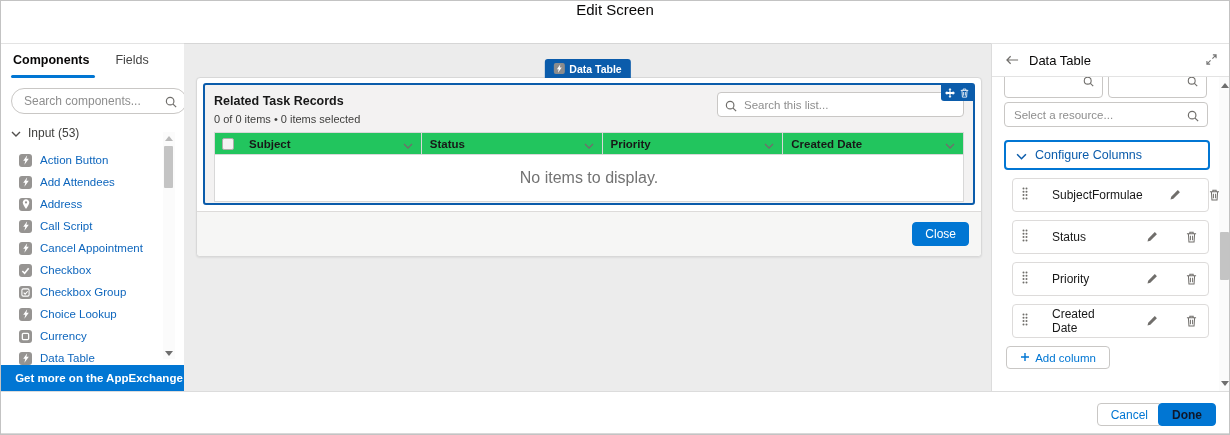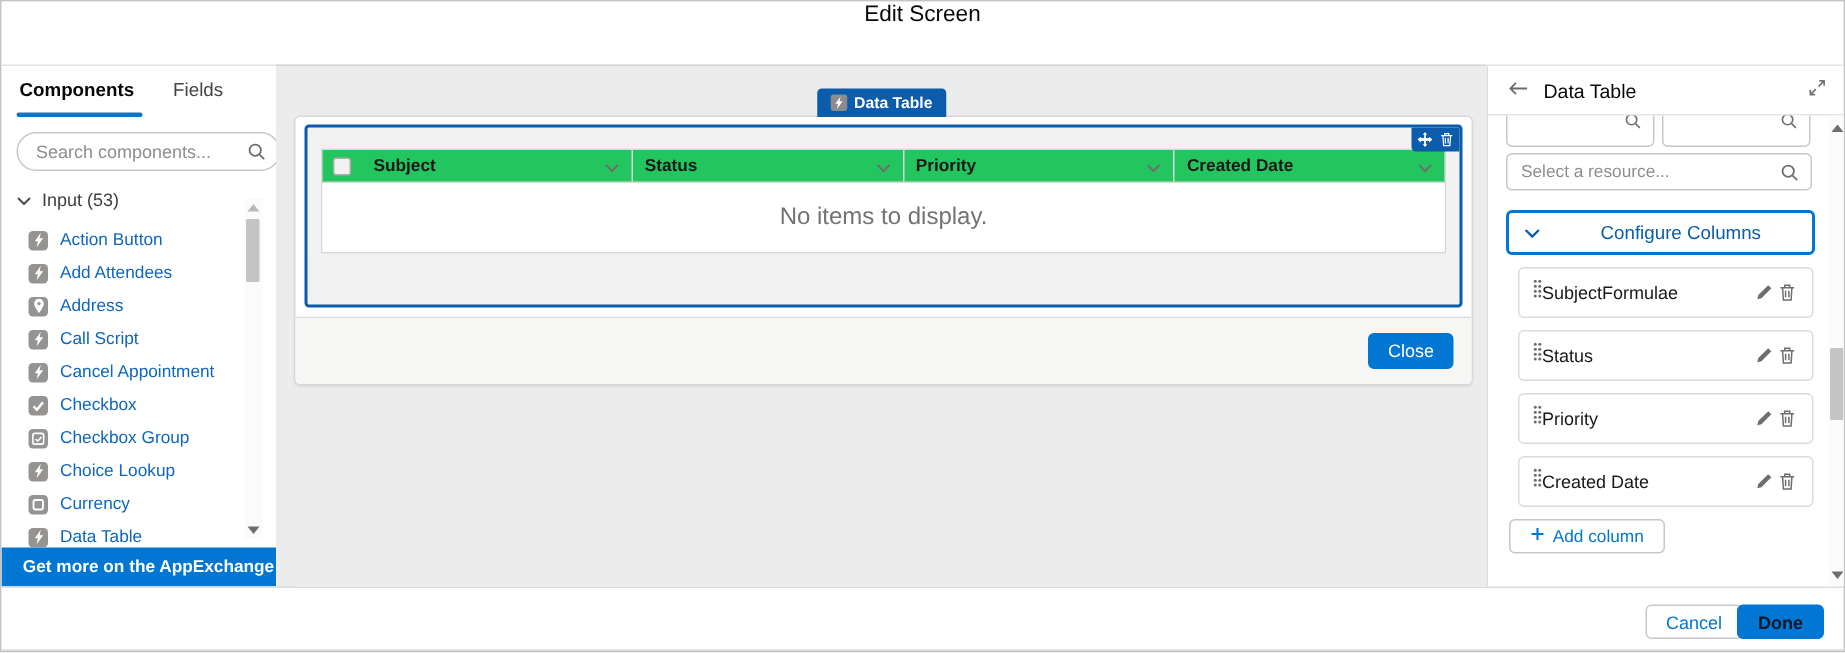--- a/index.html
+++ b/index.html
@@ -66,22 +66,22 @@
   .rp-content { position:absolute; top:33px; left:0; right:12px; bottom:0; overflow:hidden; padding:0 0 0 12px; }
   .cut-inputs { display:flex; gap:5px; margin-top:-11px; }
   .cut-input { position:relative; width:99px; height:32px; border:1px solid #c9c7c5; border-radius:4px; background:#fff; }
   .cut-input .sicon { position:absolute; right:8px; bottom:6px; }
   .rp-label { font-size:11.5px; color:#3e3e3c; margin-top:12px; }
   .rp-resource { position:relative; margin-top:4px; width:204px; }
   .rp-resource input { width:100%; height:25px; border:1px solid #c9c7c5; border-radius:4px; padding:0 28px 0 9px; font-size:11.5px; color:#3e3e3c; outline:none; }
   .rp-resource input::placeholder { color:#8e8e8e; }
   .rp-resource .sicon { position:absolute; right:9px; top:6px; }
   .cfg-box { margin-top:13px; width:206px; height:30px; border:2px solid #0176d3; border-radius:4px; display:flex; align-items:center; gap:8px; padding:0 10px; color:#0b5cab; cursor:pointer; }
-  .cfg-box .cfg-label { font-size:12.5px; color:#0b5cab;margin-left:32px; }
-  .col-card { margin:8px 0 0 8px; width:197px; height:34px; border:1px solid #dddbda; border-radius:4px; background:#fff; display:flex; align-items:center; padding:0 9px; gap:0; }
+  .cfg-box .cfg-label { font-size:12.5px; color:#0b5cab; }
+  .col-card { margin:8px 0 0 8px; width:197px; height:34px; border:1px solid #dddbda; border-radius:4px; background:#fff; display:flex; align-items:center; padding:0 9px; gap:24px; }
   .col-card .col-label { font-size:12px; color:#181818; flex:1; }
   .icon-btn { background:none; border:none; cursor:pointer; display:flex; align-items:center; padding:2px; }
   .add-col { margin-top:8px; height:23px; width:104px; border:1px solid #c9c7c5; border-radius:4px; background:#fff; color:#0176d3; font-size:11.5px; display:flex; align-items:center; justify-content:center; gap:5px; cursor:pointer; }
   .rscroll { position:absolute; top:33px; right:0; width:12px; bottom:0; background:#fbfbfb; }
 
   
   .footerbar { position:absolute; top:390px; left:0; width:100%; height:42px; background:#fff; border-top:1px solid #dcdcdc; }
   .btn-cancel { position:absolute; right:67px; top:11px; height:23px; padding:0 13px; background:#fff; border:1px solid #c9c7c5; border-radius:4px; color:#0176d3; font-size:12px; cursor:pointer; }
   .btn-done { position:absolute; right:13px; top:11px; height:23px; padding:0 13px; background:#0176d3; border:1px solid #0176d3; border-radius:4px; color:#0f172a; font-size:12px; font-weight:bold; cursor:pointer; }
   .strip { position:absolute; top:432px; left:0; width:100%; height:3px; background:#f0f0f0; border-top:1px solid #d8d8d8; }
@@ -234,20 +234,35 @@
                 <path d="M6 0l1.8 2.2H6.7v2.6h2.6V3.7L12 6 9.3 8.3V7.2H6.7v2.6h1.1L6 12 4.2 9.8h1.1V7.2H2.7v1.1L0 6l2.7-2.3v1.1h2.6V2.2H4.2z" fill="#fff"></path>
               </svg>
           </span>
           <span class="icon-btn" style="padding:0">
             <svg width="9" height="10" viewBox="0 0 12 13">
                 <path d="M1 3h10M4.2 3V1.2h3.6V3M2.6 3l.6 9h5.6l.6-9M4.8 5.2v4.8M7.2 5.2v4.8" stroke="#fff" stroke-width="1.1" fill="none"></path>
               </svg>
           </span>
         </div>
         <div class="comp-inner">
+          <div class="lv-head">
+            <div>
+              <div class="lv-title">Related Task Records</div>
+              <div class="lv-summary">0 of 0 items • 0 items selected</div>
+            </div>
+            <div class="lv-search">
+              <span class="sicon">
+                <svg width="12" height="12" viewBox="0 0 14 14">
+                    <circle cx="6" cy="6" r="4.4" fill="none" stroke="#706e6b" stroke-width="1.4"></circle>
+                    <line x1="9.4" y1="9.4" x2="13" y2="13" stroke="#706e6b" stroke-width="1.4"></line>
+                  </svg>
+              </span>
+              <input type="text" placeholder="Search this list..." style="">
+            </div>
+          </div>
           <div class="dtable">
             <div class="dt-header">
               <div class="dt-cb-cell">
                 <span class="cb"></span>
               </div>
               <div class="dt-col" style="border-left:none">
                 <span class="dt-label">Subject</span>
                 <span><svg width="10" height="6" viewBox="0 0 10 6">
                       <path d="M1 1l4 4 4-4" fill="none" stroke="#706e6b" stroke-width="1.3"></path>
                     </svg></span>

